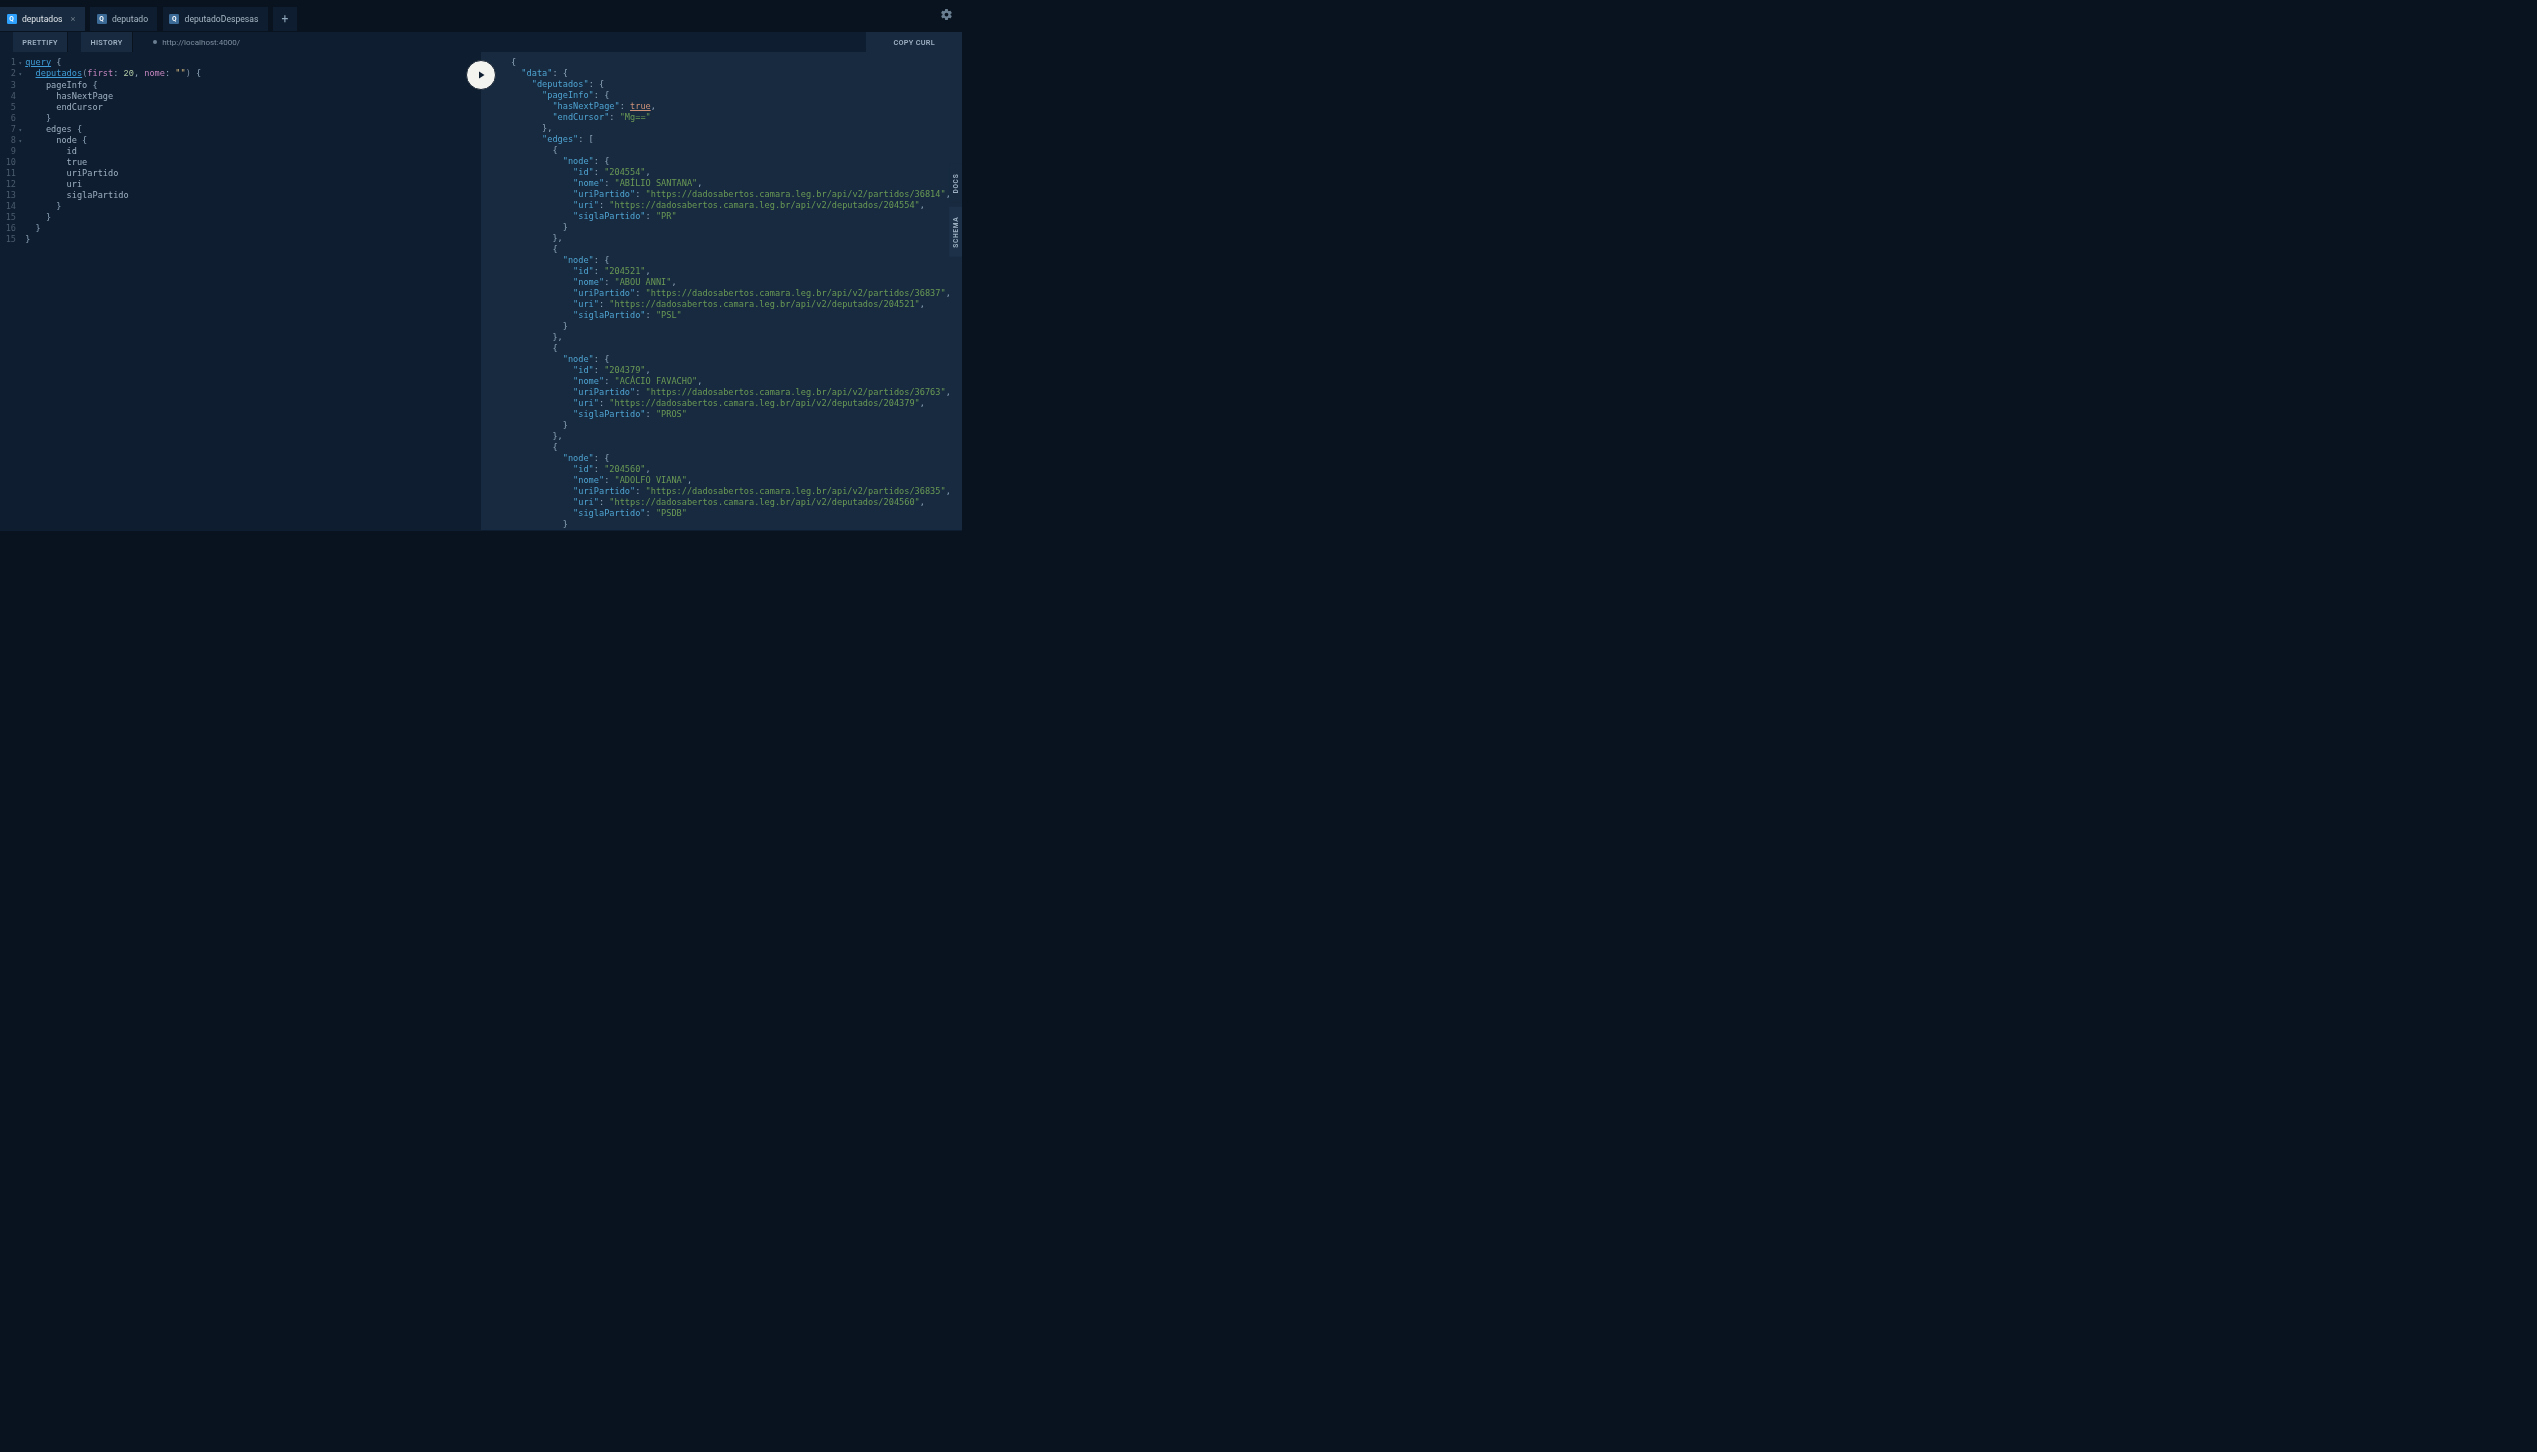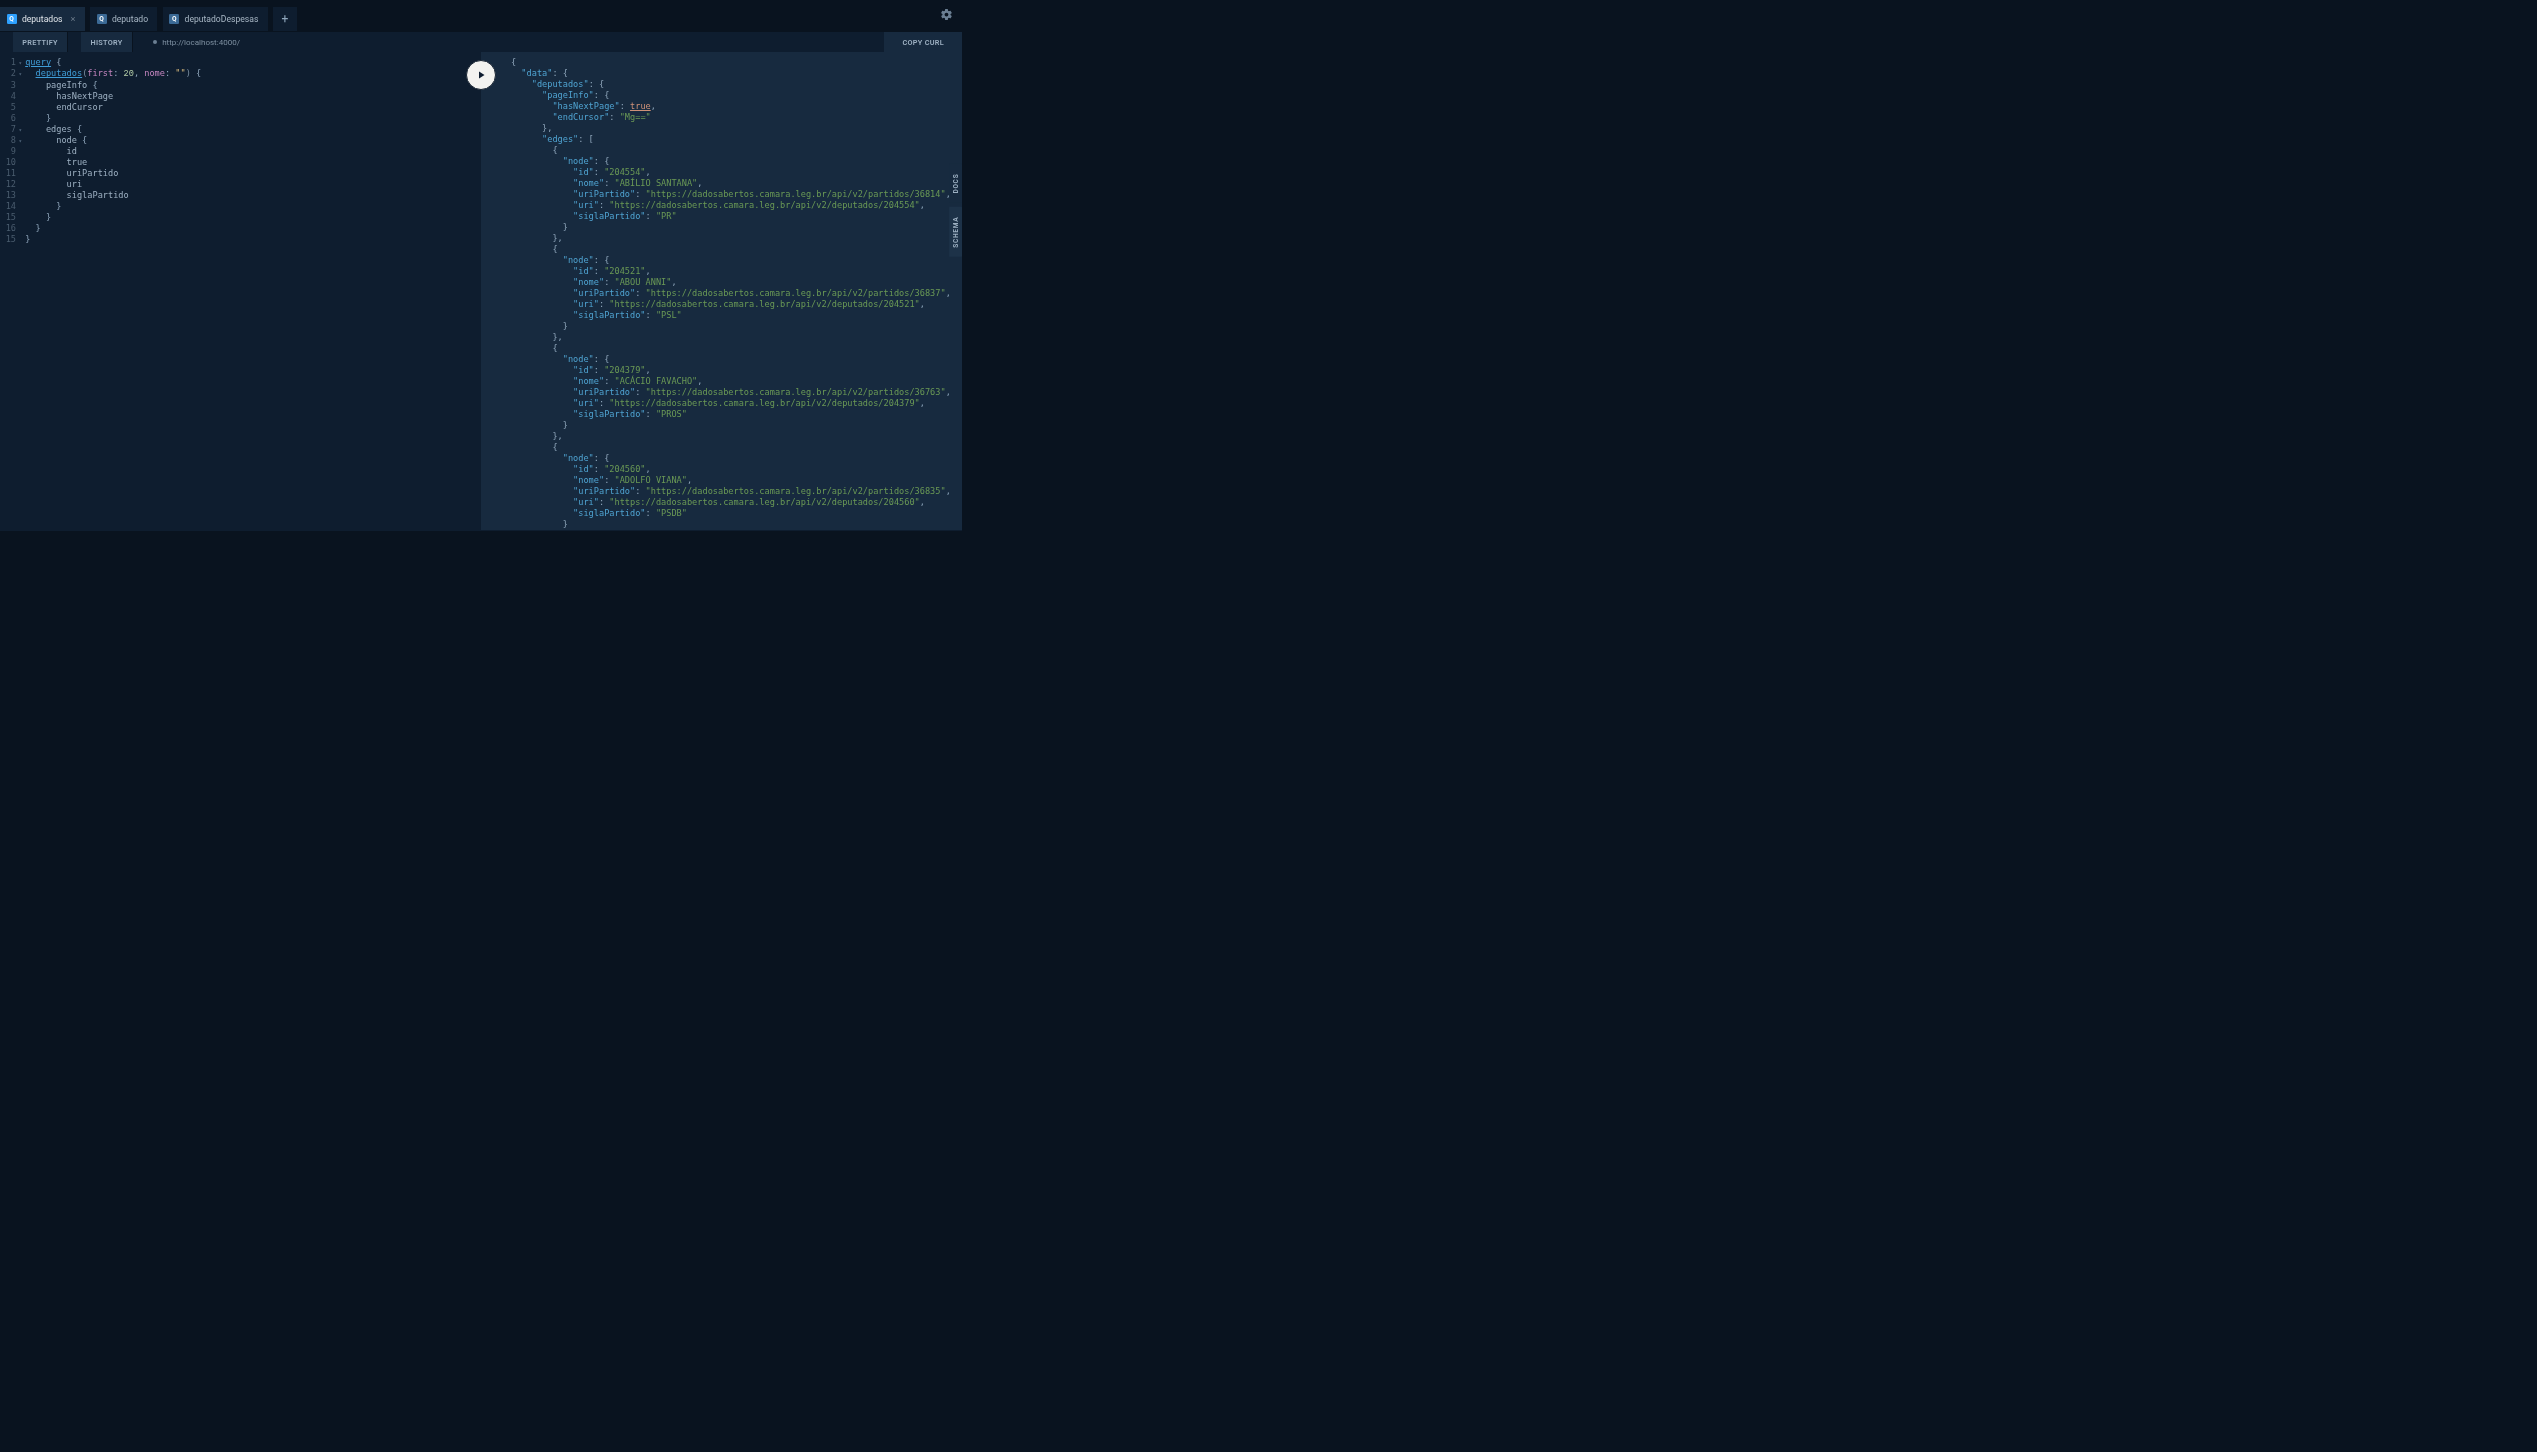--- a/index.html
+++ b/index.html
@@ -91,21 +91,21 @@
   flex:1;
   display:flex; align-items:center;
   padding:0 20px;
   gap:5.3px;
   background:#0e1d2f;
   color:#7d8fa0;
   font-size:8px;
 }
 .url .dot { width:4px; height:4px; border-radius:50%; background:#6b7f93; }
 .copycurl {
-  padding:0 18px;
+  padding:0 27px;
   display:flex; align-items:center;
   font-size:7.3px;
   font-weight:600;
   letter-spacing:0.3px;
   color:#9db0c2;
   cursor:pointer;
   background:#172a3f;
 }
 
 .main {

